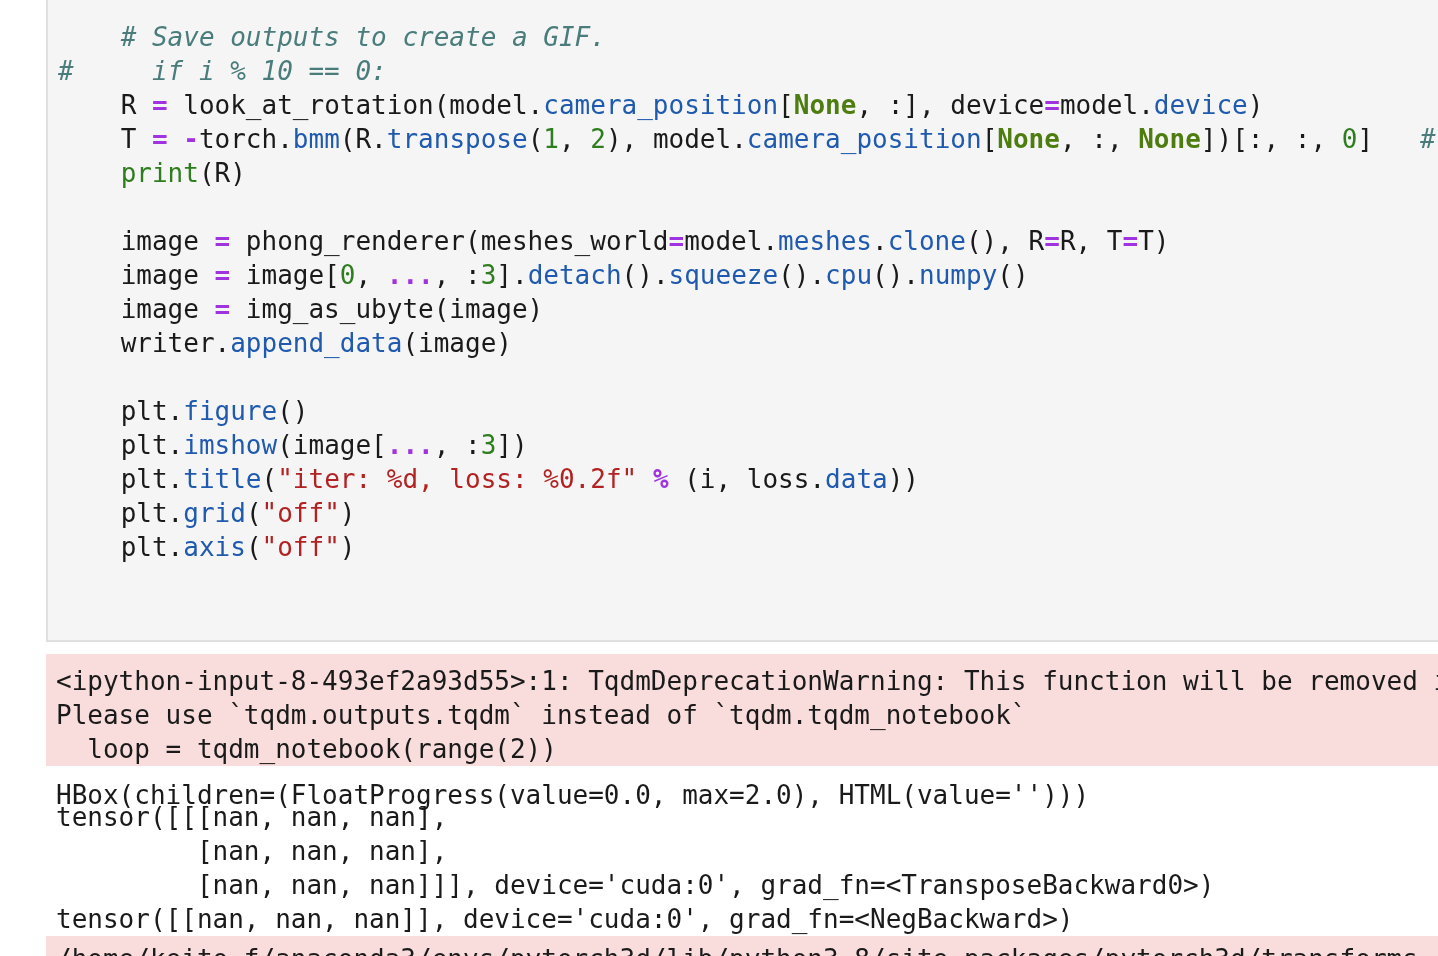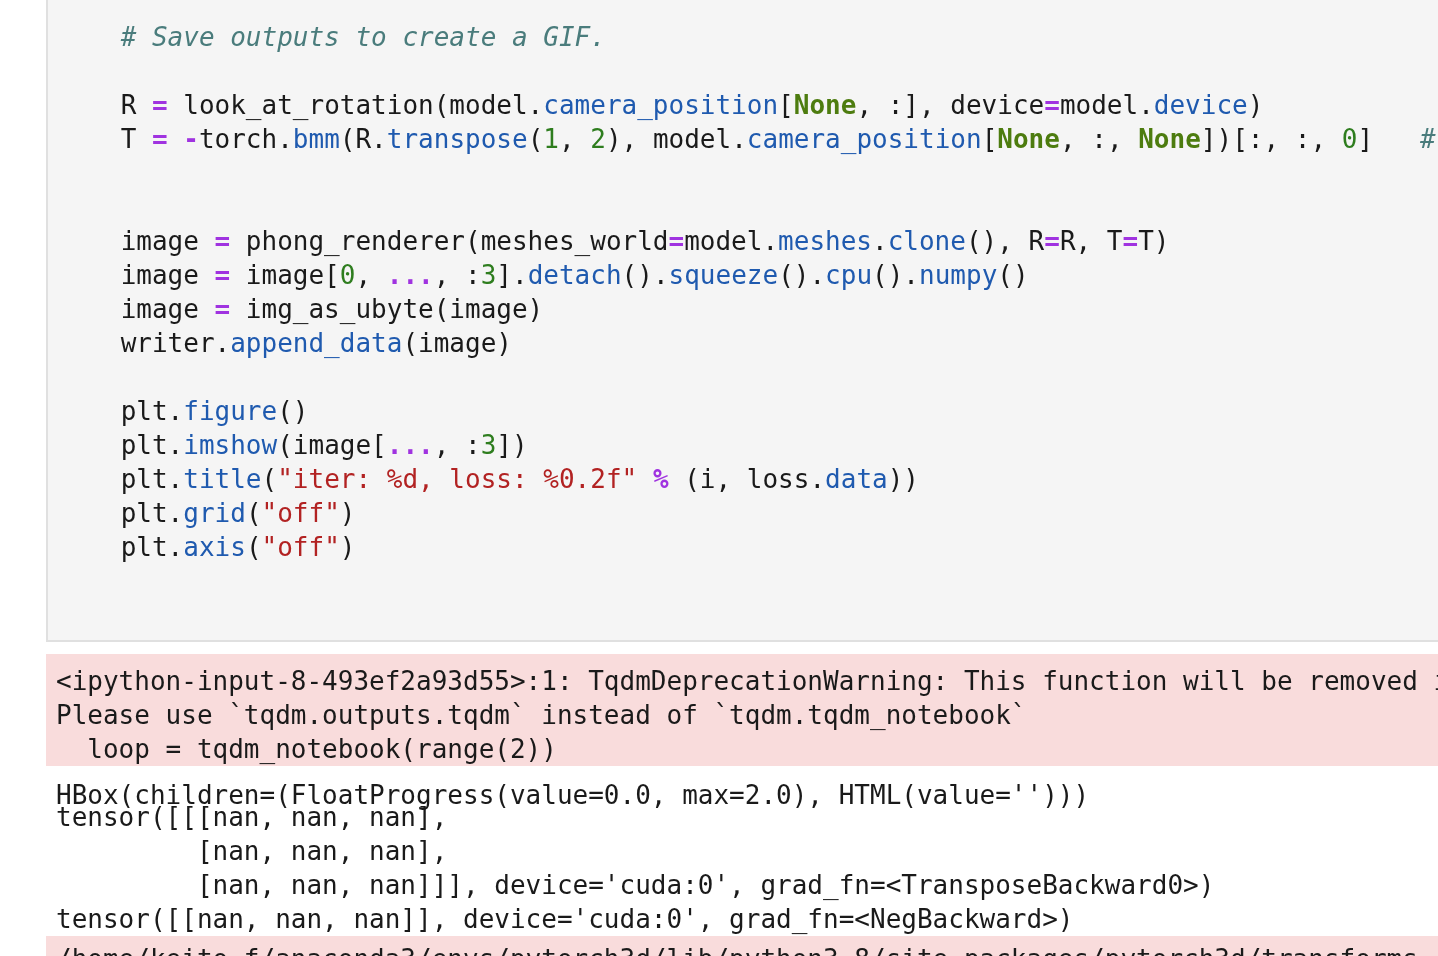--- a/index.html
+++ b/index.html
@@ -56,22 +56,24 @@
       left: 46px;
       width: 1420px;
       background: #ffffff;
     }
   </style>
 </head>
 <body>
 
 <div class="code-cell" id="code-cell">
     <div class="line code-line" style="top: 20px;"><span>    </span><span class="cm"># Save outputs to create a GIF.</span></div>
+    <div class="line code-line" style="top: 54px;"><span></span><span class="cm">#     if i % 10 == 0:</span></div>
     <div class="line code-line" style="top: 88px;"><span>    </span><span>R </span><span class="op">=</span><span> look_at_rotation(model.</span><span class="fn">camera_position</span><span>[</span><span class="kw">None</span><span>, :], device</span><span class="op">=</span><span>model.</span><span class="fn">device</span><span>)</span></div>
     <div class="line code-line" style="top: 122px;"><span>    </span><span>T </span><span class="op">=</span><span> </span><span class="op">-</span><span>torch.</span><span class="fn">bmm</span><span>(R.</span><span class="fn">transpose</span><span>(</span><span class="num">1</span><span>, </span><span class="num">2</span><span>), model.</span><span class="fn">camera_position</span><span>[</span><span class="kw">None</span><span>, :, </span><span class="kw">None</span><span>])[:, :, </span><span class="num">0</span><span>]   </span><span class="cm">#</span></div>
+    <div class="line code-line" style="top: 156px;"><span>    </span><span class="bi">print</span><span>(R)</span></div>
     <div class="line code-line" style="top: 224px;"><span>    </span><span>image </span><span class="op">=</span><span> phong_renderer(meshes_world</span><span class="op">=</span><span>model.</span><span class="fn">meshes</span><span>.</span><span class="fn">clone</span><span>(), R</span><span class="op">=</span><span>R, T</span><span class="op">=</span><span>T)</span></div>
     <div class="line code-line" style="top: 258px;"><span>    </span><span>image </span><span class="op">=</span><span> image[</span><span class="num">0</span><span>, </span><span class="op">...</span><span>, :</span><span class="num">3</span><span>].</span><span class="fn">detach</span><span>().</span><span class="fn">squeeze</span><span>().</span><span class="fn">cpu</span><span>().</span><span class="fn">numpy</span><span>()</span></div>
     <div class="line code-line" style="top: 292px;"><span>    </span><span>image </span><span class="op">=</span><span> img_as_ubyte(image)</span></div>
     <div class="line code-line" style="top: 326px;"><span>    </span><span>writer.</span><span class="fn">append_data</span><span>(image)</span></div>
     <div class="line code-line" style="top: 360px;"><span></span></div>
     <div class="line code-line" style="top: 394px;"><span>    </span><span>plt.</span><span class="fn">figure</span><span>()</span></div>
     <div class="line code-line" style="top: 428px;"><span>    </span><span>plt.</span><span class="fn">imshow</span><span>(image[</span><span class="op">...</span><span>, :</span><span class="num">3</span><span>])</span></div>
     <div class="line code-line" style="top: 462px;"><span>    </span><span>plt.</span><span class="fn">title</span><span>(</span><span class="str">"iter: %d, loss: %0.2f"</span><span> </span><span class="op">%</span><span> (i, loss.</span><span class="fn">data</span><span>))</span></div>
     <div class="line code-line" style="top: 496px;"><span>    </span><span>plt.</span><span class="fn">grid</span><span>(</span><span class="str">"off"</span><span>)</span></div>
     <div class="line code-line" style="top: 530px;"><span>    </span><span>plt.</span><span class="fn">axis</span><span>(</span><span class="str">"off"</span><span>)</span></div>

